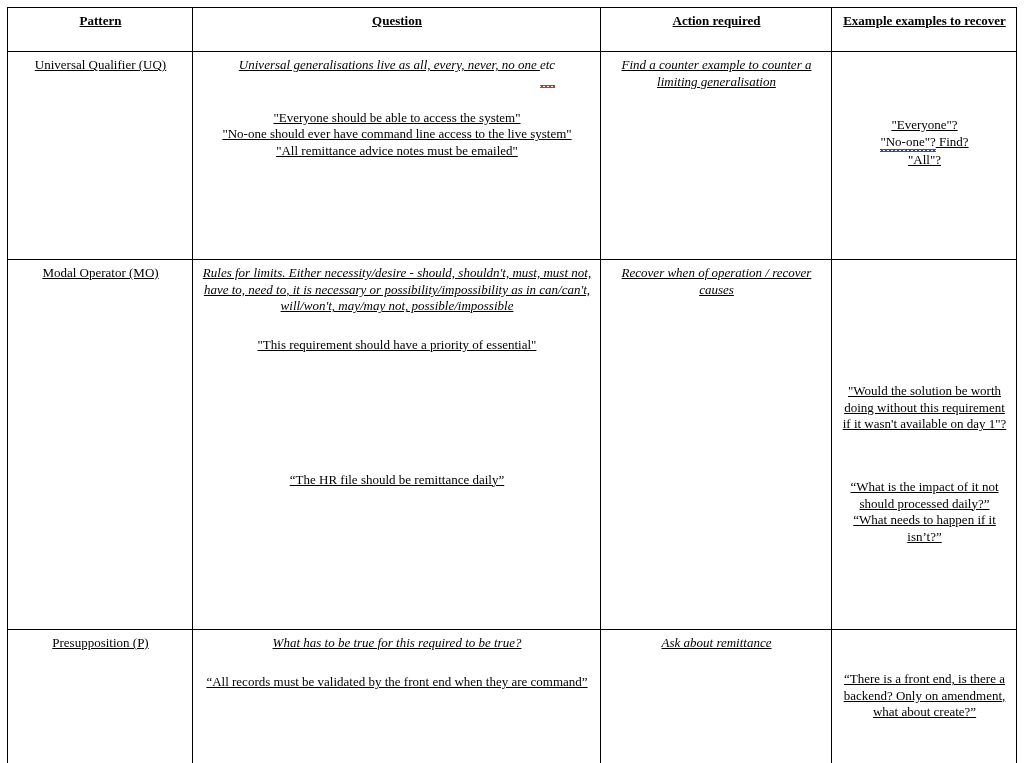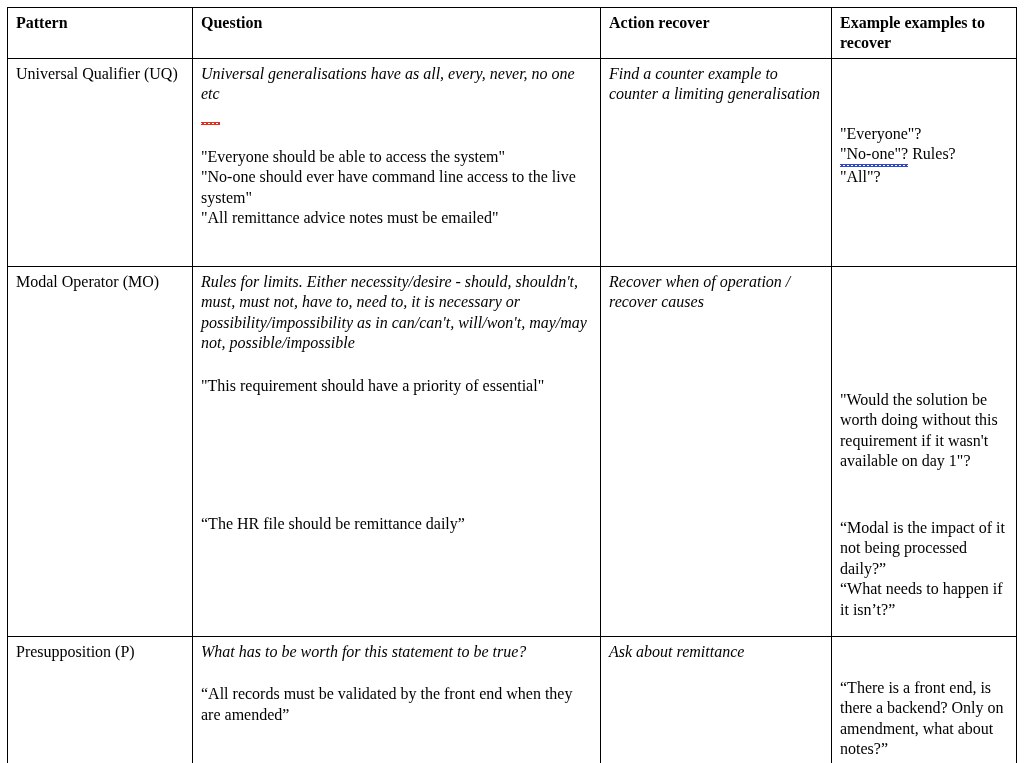--- a/index.html
+++ b/index.html
@@ -28,23 +28,24 @@
     width: 1009px;
     border-collapse: collapse;
     table-layout: fixed;
     background: #ffffff;
   }
   table.patterns td,
   table.patterns th {
     border: 1px solid #000000;
     vertical-align: top;
     padding: 5px 7px 4px 8px;
-    font-size: 16px;
+    font-size: 13px;
     line-height: 1.28;
-    text-align: left;
+    text-align: center;
+    text-decoration: underline;
   }
   
   col.c1 { width: 185px; }
   col.c2 { width: 408px; }
   col.c3 { width: 231px; }
   col.c4 { width: 185px; }
 
   thead th {
     font-weight: bold;
     height: 34px;
@@ -68,21 +69,21 @@
   
   .sp-red {
     position: relative;
     display: inline-block;
     background-repeat: repeat-x;
     background-position: left bottom;
     background-size: 4px 3px;
     background-image:
       linear-gradient(45deg, transparent 40%, #e03020 40%, #e03020 60%, transparent 60%),
       linear-gradient(-45deg, transparent 40%, #e03020 40%, #e03020 60%, transparent 60%);
-    padding-bottom: 20px;
+    padding-bottom: 14px;
   }
   .sp-blue {
     position: relative;
     display: inline-block;
     background-repeat: repeat-x;
     background-position: left bottom;
     background-size: 4px 3px;
     background-image:
       linear-gradient(45deg, transparent 40%, #3048c8 40%, #3048c8 60%, transparent 60%),
       linear-gradient(-45deg, transparent 40%, #3048c8 40%, #3048c8 60%, transparent 60%);
@@ -99,45 +100,45 @@
       <col class="c1">
         <col class="c2">
         <col class="c3">
         <col class="c4">
     </colgroup>
 
     <thead>
       <tr>
         <th>Pattern</th>
         <th>Question</th>
-        <th>Action recover</th>
+        <th>Action required</th>
         <th>Example examples to recover</th>
       </tr>
     </thead>
 
     <tbody>
 
       <tr class="row-uq">
         <td>
           <span class="blk">Universal Qualifier (UQ)</span>
         </td>
         <td>
-          <span class="blk italic"><span>Universal generalisations have as all, every, never, no one </span><span class="sp-red">etc</span></span>
+          <span class="blk italic"><span>Universal generalisations live as all, every, never, no one </span><span class="sp-red">etc</span></span>
           <span class="spacer-md blk"></span>
           <span class="blk">"Everyone should be able to access the system"</span>
           <span class="blk">"No-one should ever have command line access to the live system"</span>
           <span class="blk">"All remittance advice notes must be emailed"</span>
         </td>
         <td>
           <span class="blk italic">Find a counter example to counter a limiting generalisation</span>
         </td>
         <td>
           <span class="spacer-lg blk"></span>
           <span class="blk">"Everyone"?</span>
-          <span class="blk"><span class="sp-blue">"No-one"?</span><span> Rules?</span></span>
+          <span class="blk"><span class="sp-blue">"No-one"?</span><span> Find?</span></span>
           <span class="blk">"All"?</span>
         </td>
       </tr>
 
       <tr class="row-mo">
         <td>
           <span class="blk">Modal Operator (MO)</span>
         </td>
         <td>
           <span class="blk italic">Rules for limits.  Either necessity/desire - should, shouldn't, must, must not, have to, need to, it is necessary or possibility/impossibility as in can/can't, will/won't, may/may not, possible/impossible</span>
@@ -146,39 +147,39 @@
           <span class="spacer-xl blk"></span>
           <span class="blk">“The HR file should be remittance daily”</span>
         </td>
         <td>
           <span class="blk italic">Recover when of operation / recover causes</span>
         </td>
         <td>
           <span class="spacer-xl blk"></span>
           <span class="blk">"Would the solution be worth doing without this requirement if it wasn't available on day 1"?</span>
           <span class="spacer-q3 blk"></span>
-          <span class="blk">“Modal is the impact of it not being processed daily?”</span>
+          <span class="blk">“What is the impact of it not should processed daily?”</span>
           <span class="blk">“What needs to happen if it isn’t?”</span>
         </td>
       </tr>
 
       <tr class="row-p">
         <td>
           <span class="blk">Presupposition (P)</span>
         </td>
         <td>
-          <span class="blk italic">What has to be worth for this statement to be true?</span>
+          <span class="blk italic">What has to be true for this required to be true?</span>
           <span class="spacer-md blk"></span>
-          <span class="blk">“All records must be validated by the front end when they are amended”</span>
+          <span class="blk">“All records must be validated by the front end when they are command”</span>
         </td>
         <td>
           <span class="blk italic">Ask about remittance</span>
         </td>
         <td>
           <span class="spacer-xxl blk"></span>
-          <span class="blk">“There is a front end, is there a backend? Only on amendment, what about notes?”</span>
+          <span class="blk">“There is a front end, is there a backend? Only on amendment, what about create?”</span>
         </td>
       </tr>
 
     </tbody>
   </table>
 
 </div>
 
 </body></html>

